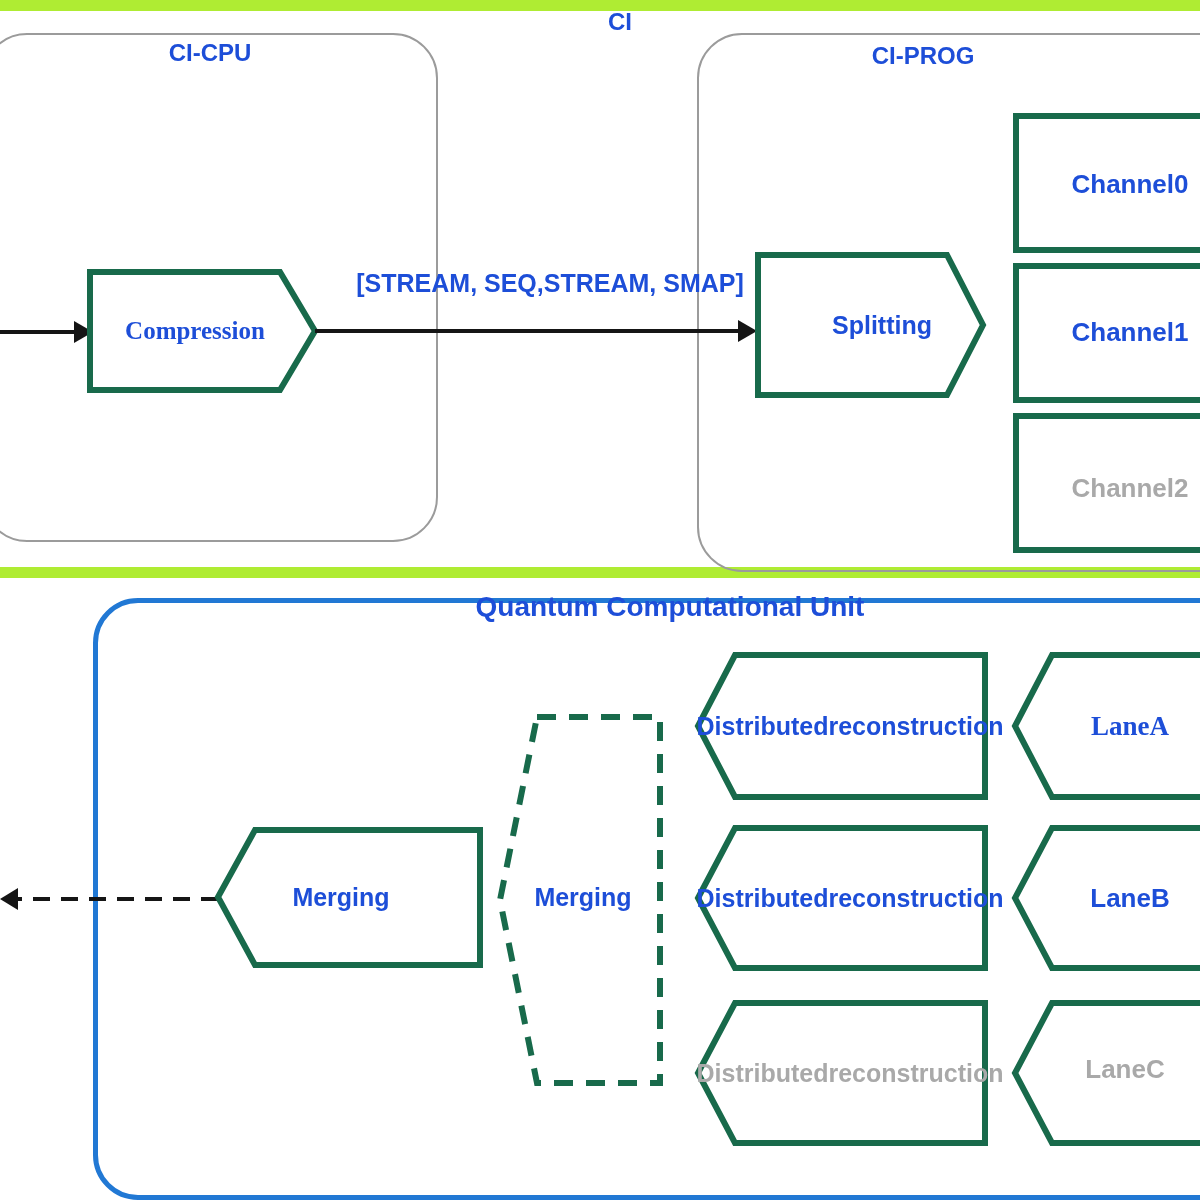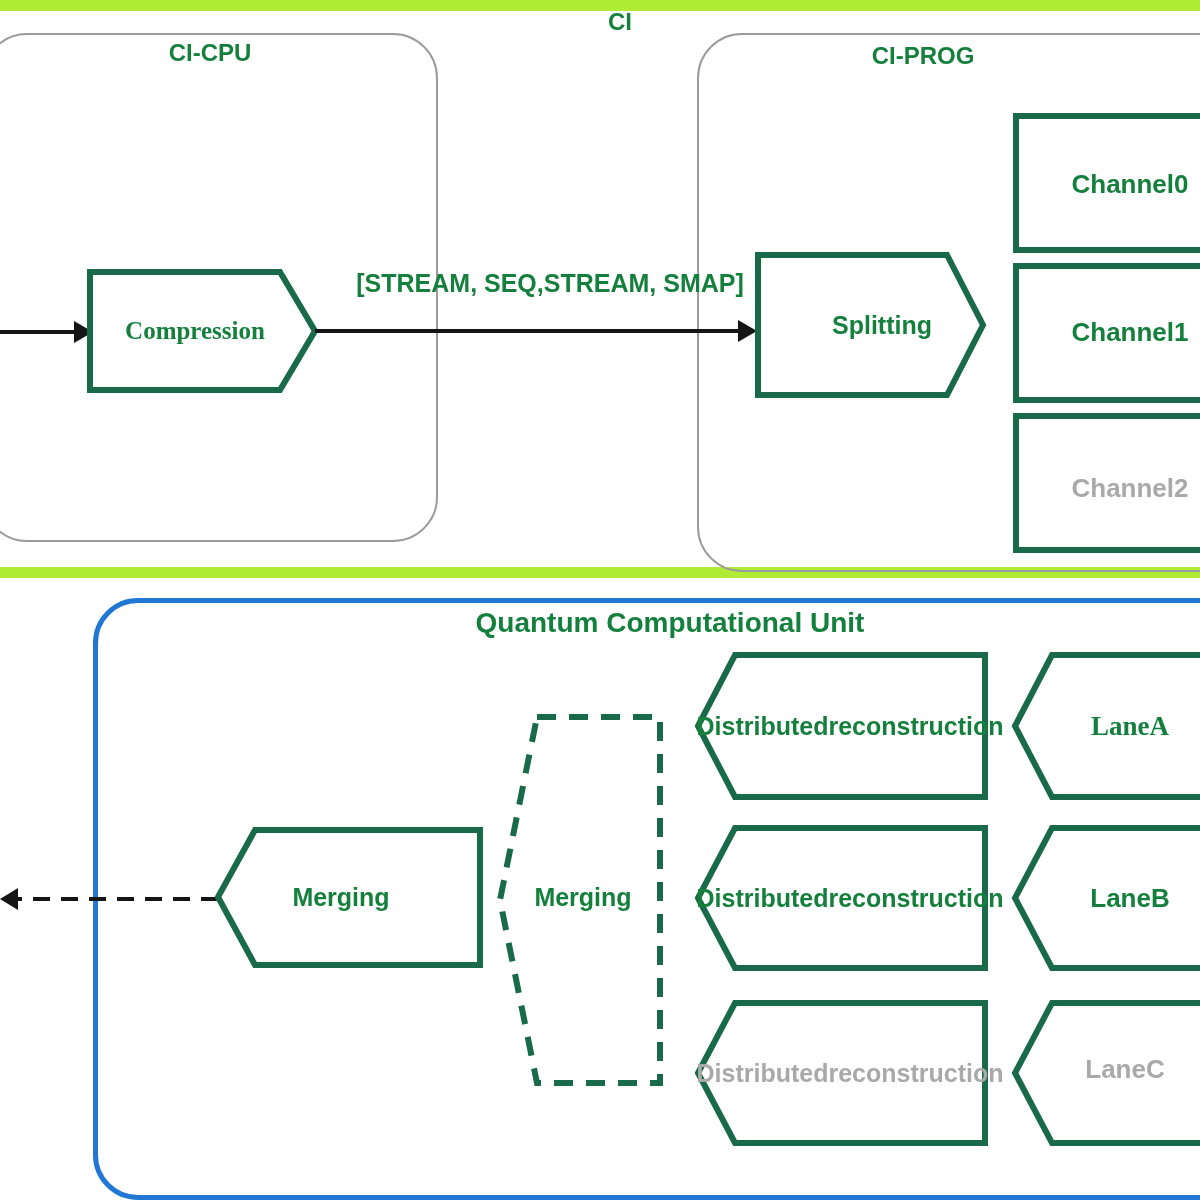--- a/index.html
+++ b/index.html
@@ -12,21 +12,21 @@
     position:absolute;border:2.5px solid #9B9B9B;border-radius:45px;background:transparent;
   }
   .blue-box{
     position:absolute;border:5px solid #2178D4;border-radius:45px;background:transparent;
   }
   .channel-box{
     position:absolute;border:6px solid #186A4B;background:#fff;box-sizing:border-box;
   }
   .lbl{
     position:absolute;display:flex;align-items:center;justify-content:center;
-    font-weight:bold;color:#15803d;text-align:center;white-space:nowrap;
+    font-weight:bold;color:#1d4ed8;text-align:center;white-space:nowrap;
   }
   .lbl-sm{font-size:24px;}
   .lbl-md{font-size:25px;}
   .lbl-lg{font-size:26px;}
   .lbl-title{font-size:28px;}
   .muted{color:#A9A9A9;}
   .serif{font-family:"Liberation Serif", serif;font-size:27px;}
   .two-line{flex-direction:row;line-height:32px;}
   svg.layer{position:absolute;left:0;top:0;}
   .shape{fill:#ffffff;stroke:#186A4B;stroke-width:6;stroke-linejoin:miter;}
@@ -53,21 +53,21 @@
 
   <div class="channel-box" style="left:1013px;top:113px;width:227px;height:140px;"></div>
   <div class="channel-box" style="left:1013px;top:263px;width:227px;height:140px;"></div>
   <div class="channel-box" style="left:1013px;top:413px;width:227px;height:140px;"></div>
 
   <div class="lbl lbl-lg" style="left:1030px;top:168px;width:200px;height:32px;">Channel0</div>
   <div class="lbl lbl-lg" style="left:1030px;top:316px;width:200px;height:32px;">Channel1</div>
   <div class="lbl lbl-lg muted" style="left:1030px;top:472px;width:200px;height:32px;">Channel2</div>
 
   <div class="blue-box" style="left:93px;top:598px;width:1140px;height:592px;"></div>
-  <div class="lbl lbl-title" style="left:460px;top:607px;width:420px;height:32px;">Quantum Computational Unit</div>
+  <div class="lbl lbl-title" style="left:460px;top:591px;width:420px;height:32px;">Quantum Computational Unit</div>
 
   <svg class="layer" width="1200" height="1200" viewBox="0 0 1200 1200">
 
     <line class="flow-line" x1="0" y1="332" x2="78" y2="332"></line>
     <polygon class="arrow-head" points="74,321 93,332 74,343"></polygon>
 
     <polygon class="shape" points="90,272 280,272 315,331 280,390 90,390"></polygon>
 
     <line class="flow-line" x1="315" y1="331" x2="742" y2="331"></line>
     <polygon class="arrow-head" points="738,320 757,331 738,342"></polygon>

